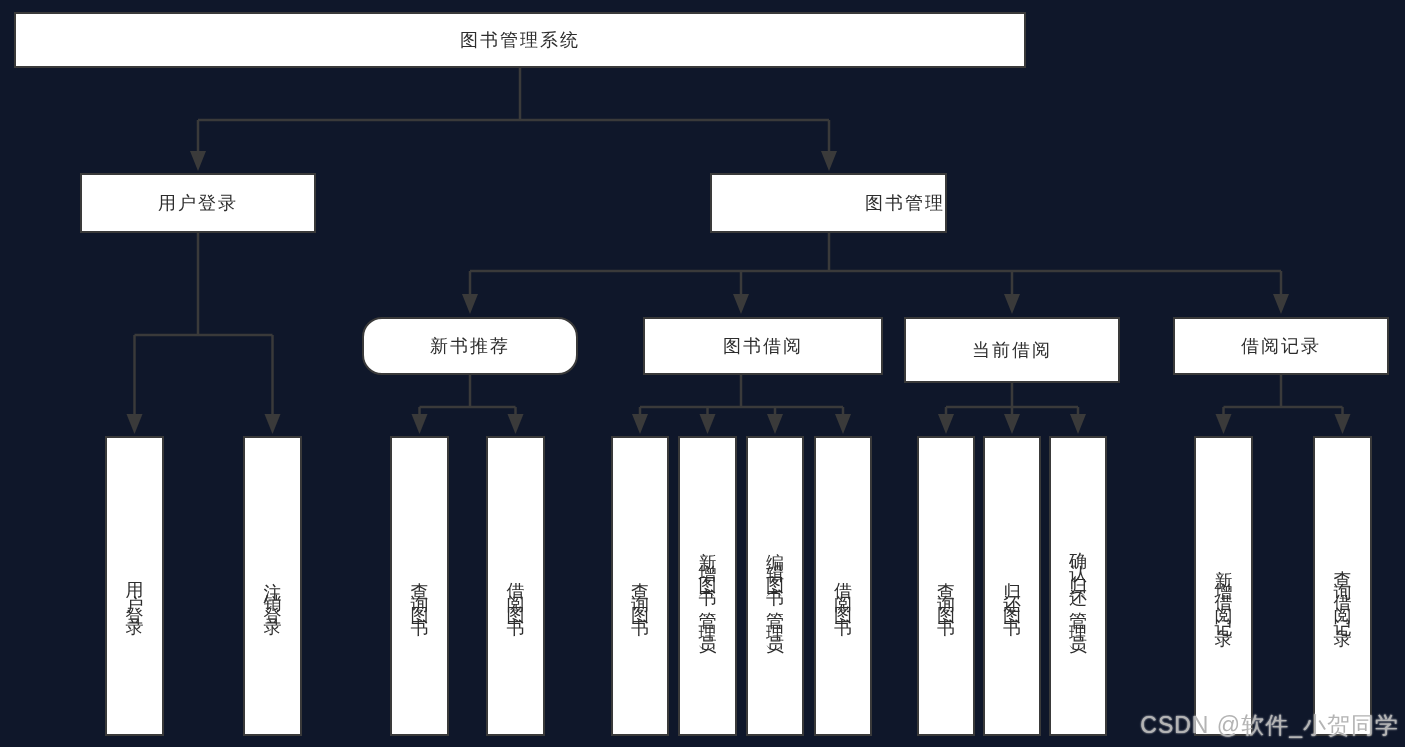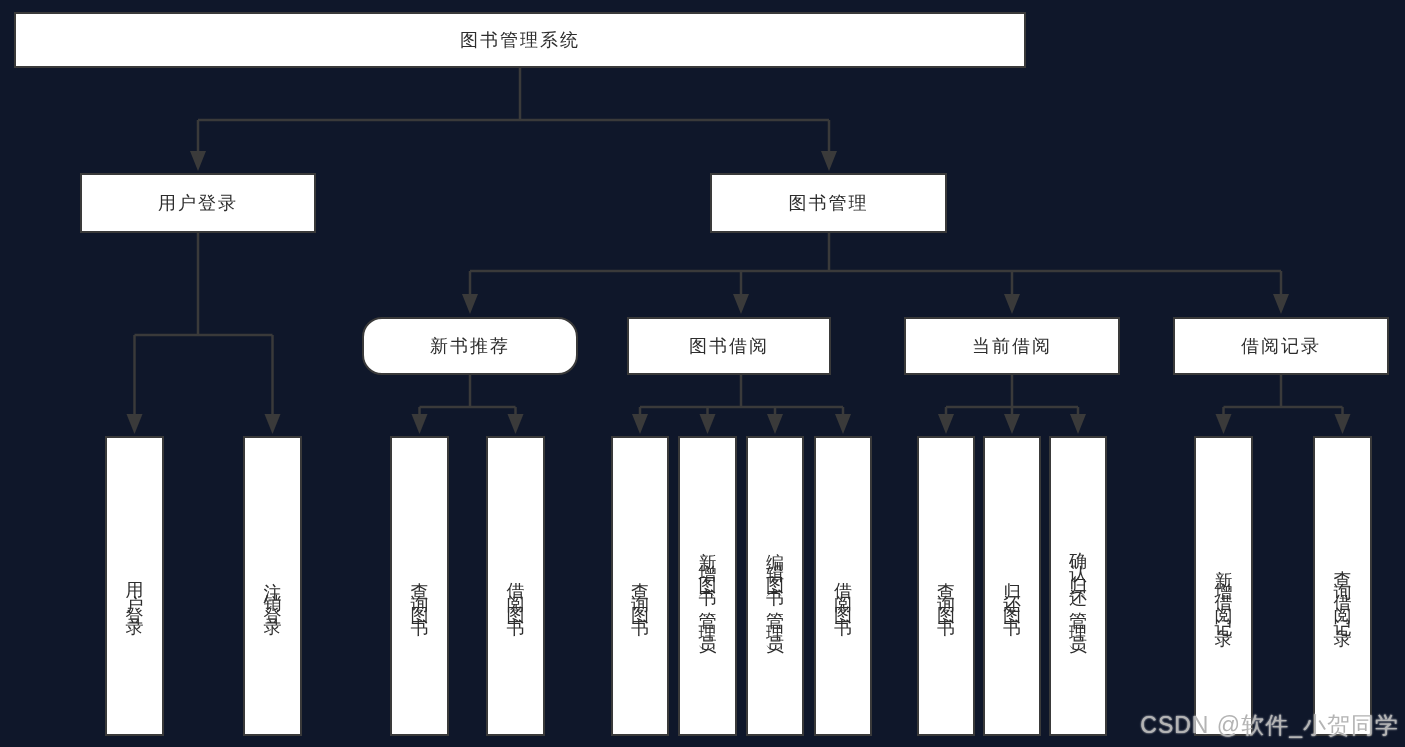--- a/index.html
+++ b/index.html
@@ -43,24 +43,24 @@
   .v-box span {
     writing-mode: vertical-rl;
     font-size: 18px;
     line-height: 1;
     letter-spacing: 12px;
     padding-top: 12px; 
   }
   
   .n-root          { left: 14px;   top: 12px;  width: 1012px; height: 56px; }
   .n-user-login    { left: 80px;   top: 173px; width: 236px;  height: 60px; }
-  .n-book-mgmt     { left: 710px;  top: 173px; width: 237px;  height: 60px; }
+  .n-book-mgmt     { left: 710px;  top: 173px; width: 237px;  height: 60px; justify-content: flex-end; }
   .n-new-book      { left: 362px;  top: 317px; width: 216px;  height: 58px; border-radius: 20px; }
-  .n-book-borrow   { left: 627px;  top: 317px; width: 204px;  height: 58px; }
-  .n-cur-borrow    { left: 904px;  top: 317px; width: 216px;  height: 58px; }
+  .n-book-borrow   { left: 643px;  top: 317px; width: 240px;  height: 58px; }
+  .n-cur-borrow    { left: 904px;  top: 317px; width: 216px;  height: 66px; }
   .n-borrow-rec    { left: 1173px; top: 317px; width: 216px;  height: 58px; }
   .leaf            { top: 436px; height: 300px; }
   .l-1  { left: 105px;  width: 59px; }
   .l-2  { left: 243px;  width: 59px; }
   .l-3  { left: 390px;  width: 59px; }
   .l-4  { left: 486px;  width: 59px; }
   .l-5  { left: 611px;  width: 58px; }
   .l-6  { left: 678px;  width: 59px; }
   .l-7  { left: 746px;  width: 58px; }
   .l-8  { left: 814px;  width: 58px; }

